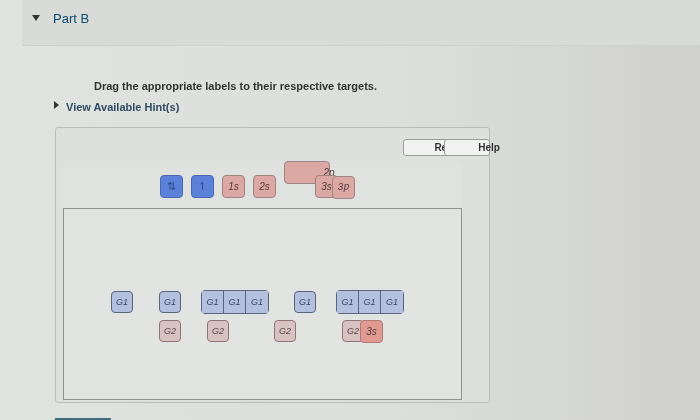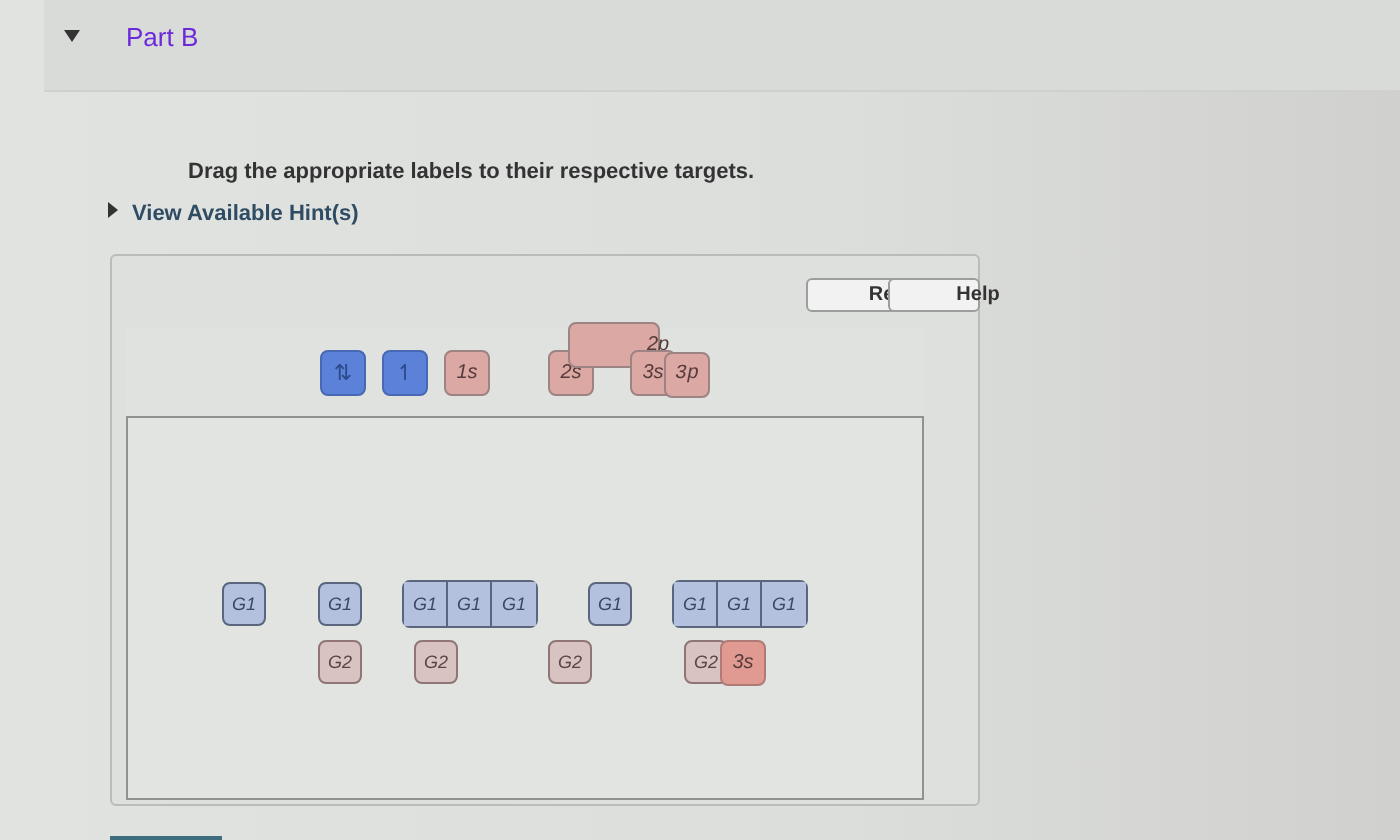--- a/index.html
+++ b/index.html
@@ -16,22 +16,22 @@
     background: #d9dbd9;
     border-bottom: 1px solid #cfd1cf;
   }
   .part-caret {
     position: absolute; left: 10px; top: 15px;
     width: 0; height: 0;
     border-left: 4px solid transparent; border-right: 4px solid transparent;
     border-top: 6px solid #333;
   }
   .part-title {
-    position: absolute; left: 41px; top: 11px;
-    font-size: 13px; color: #6d28d9;
+    position: absolute; left: 31px; top: 11px;
+    font-size: 13px; color: #0c4a6e;
   }
 
   .instructions {
     position: absolute; left: 52px; top: 63px;
     font-size: 11px; color: #333; white-space: nowrap;
   }
   .instructions .element { font-family: "DejaVu Serif", serif; font-size: 11.5px; }
   .drag-text {
     position: absolute; left: 52px; top: 80px;
     font-size: 11px; font-weight: bold; color: #333; padding-left: 42px;
@@ -141,21 +141,21 @@
   <div class="inner-frame"></div>
   <div class="label-bank"></div>
 
   <div class="tile blue" style="left:160px; top:175px;">
     <span>⇅</span>
   </div>
   <div class="tile blue" style="left:191px; top:175px;">
     <span>↿</span>
   </div>
   <div class="tile pink" style="left:222px; top:175px;">1s</div>
-  <div class="tile pink" style="left:253px; top:175px;margin-left:21px;">2s</div>
+  <div class="tile pink" style="left:253px; top:175px;">2s</div>
   <div class="tile pink" style="left:284px; top:161px;padding-left:44px;">2p</div>
   <div class="tile pink" style="left:315px; top:175px;">3s</div>
   <div class="tile pink" style="left:332px; top:176px;font-family:Liberation Mono, monospace;">3p</div>
 
   <div class="target g1" style="left:111px; top:291px;">G1</div>
   <div class="target g2" style="left:111px; top:320px;">G2</div>
 
   <div class="target g1" style="left:159px; top:291px;">G1</div>
   <div class="target g2" style="left:159px; top:320px;">G2</div>
 

